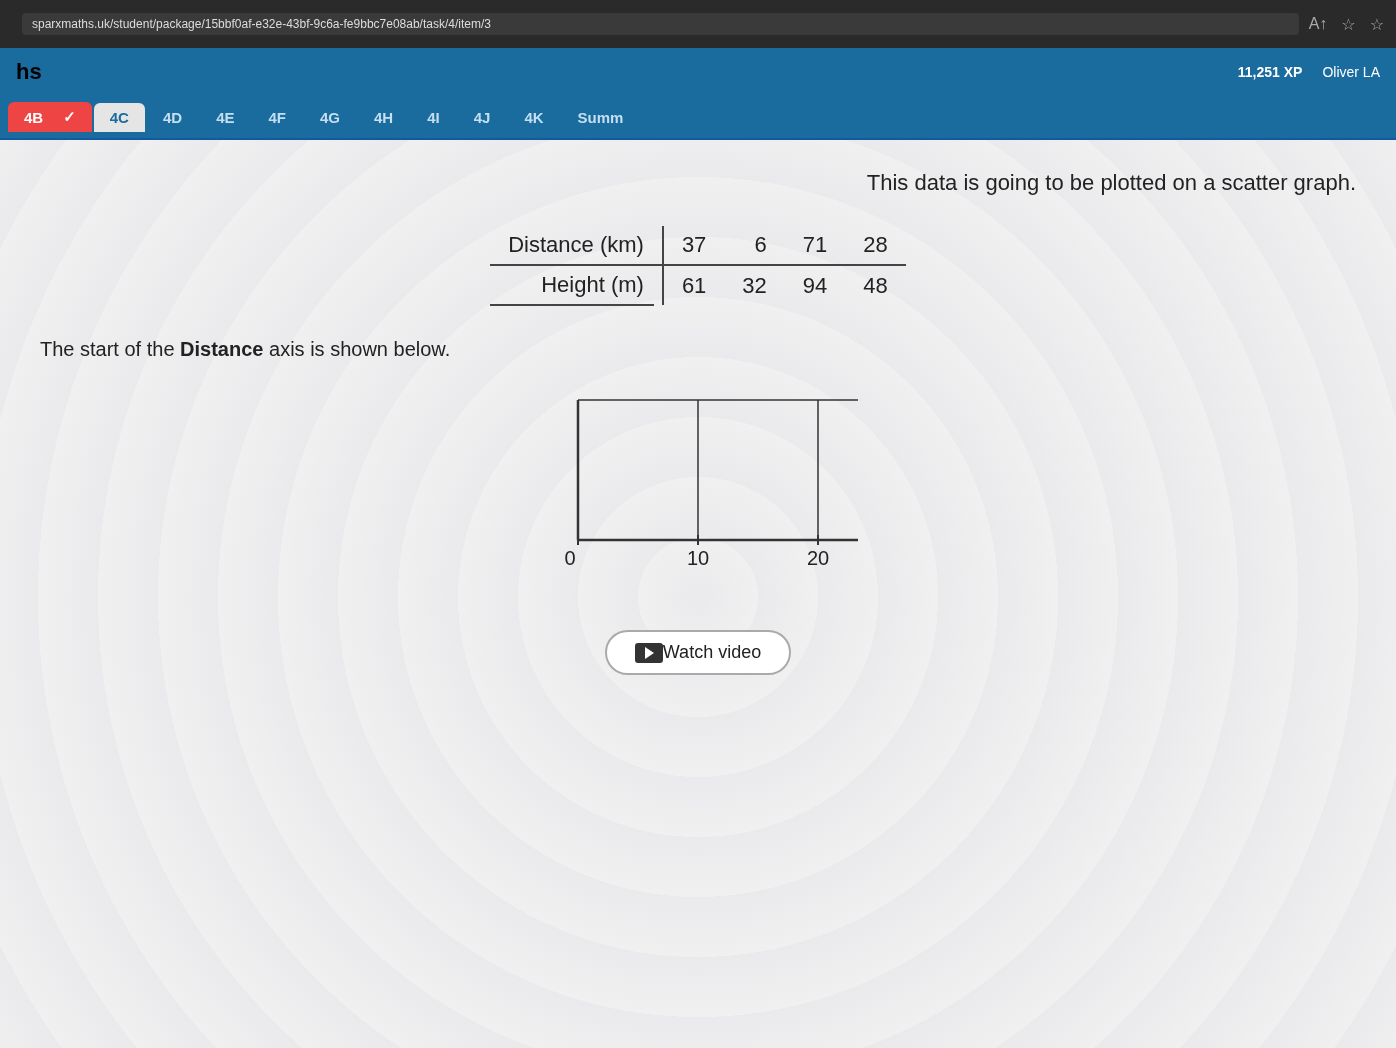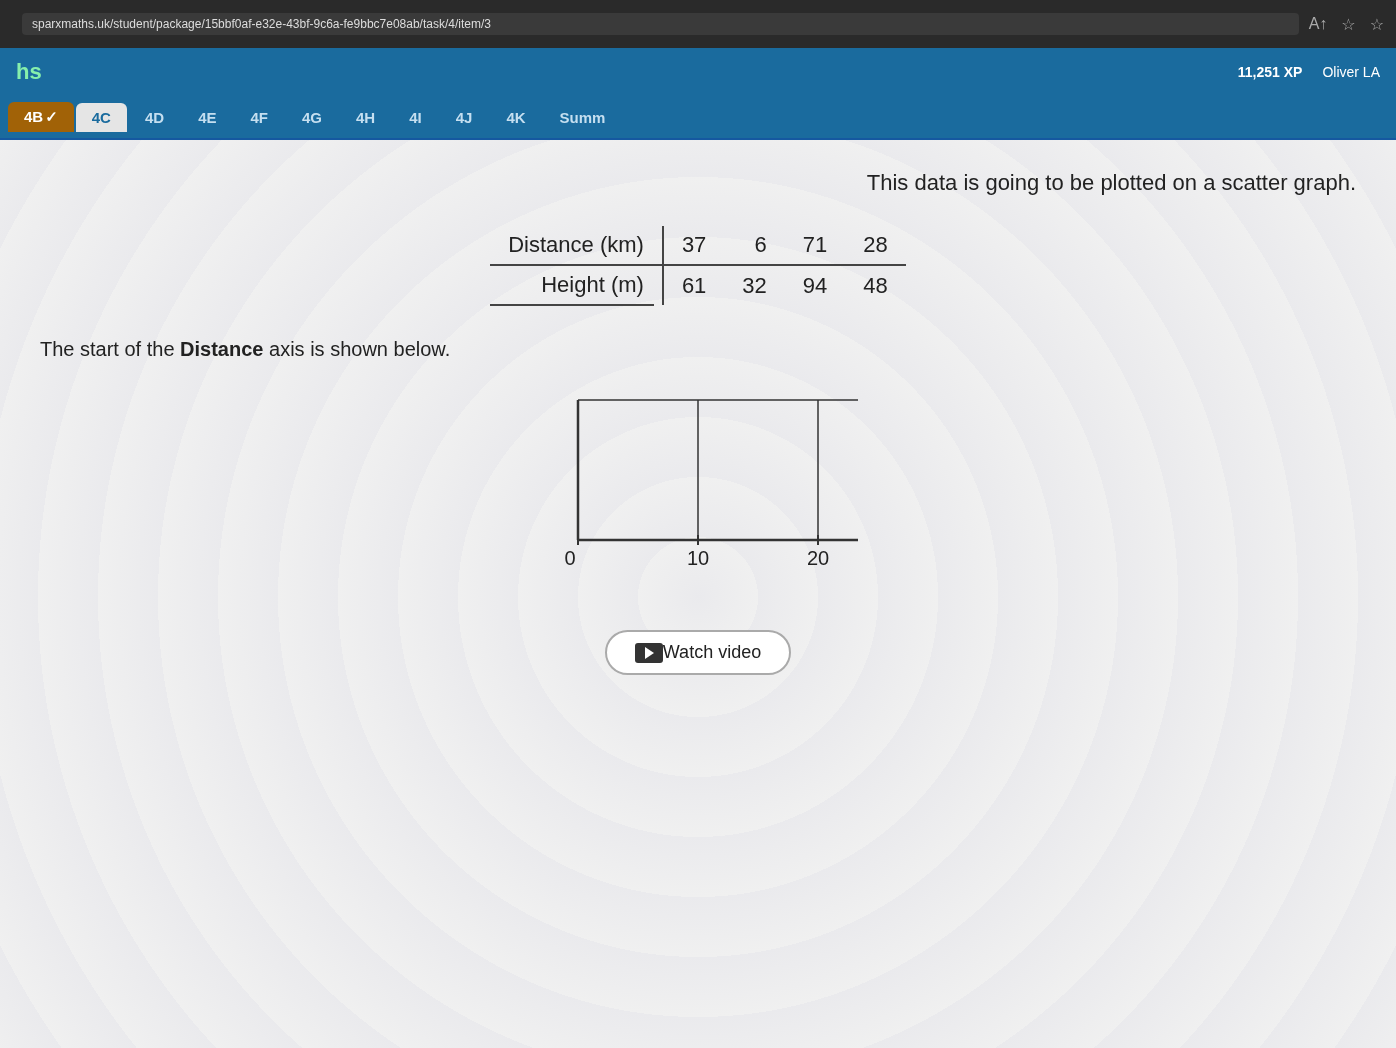--- a/index.html
+++ b/index.html
@@ -47,21 +47,21 @@
       display: flex;
       align-items: center;
       justify-content: space-between;
       padding: 0 16px;
       color: white;
     }
 
     .app-header-left {
       font-size: 22px;
       font-weight: bold;
-      color: #86efac;
+      color: #000000;
     }
 
     .app-header-right {
       display: flex;
       align-items: center;
       gap: 20px;
       font-size: 14px;
     }
 
     .xp-badge {
@@ -89,24 +89,25 @@
       color: #c5dff0;
       transition: background 0.15s;
     }
 
     .nav-tab.active {
       background: #e5e5e5;
       color: #1a6b9e;
     }
 
     .nav-tab.completed {
-      background: #a16207;
+      background: #ef4444;
       color: white;
       display: flex;
-      gap: 2px;
+      align-items: center;
+      gap: 20px;
     }
 
     
     .main-content {
       background: #f0f0f0;
       min-height: calc(1048px - 42px - 48px - 44px);
       padding: 30px 40px;
       
       background-image: repeating-radial-gradient(circle at 50% 50%, rgba(200,200,220,0.15) 0px, transparent 60px);
     }

